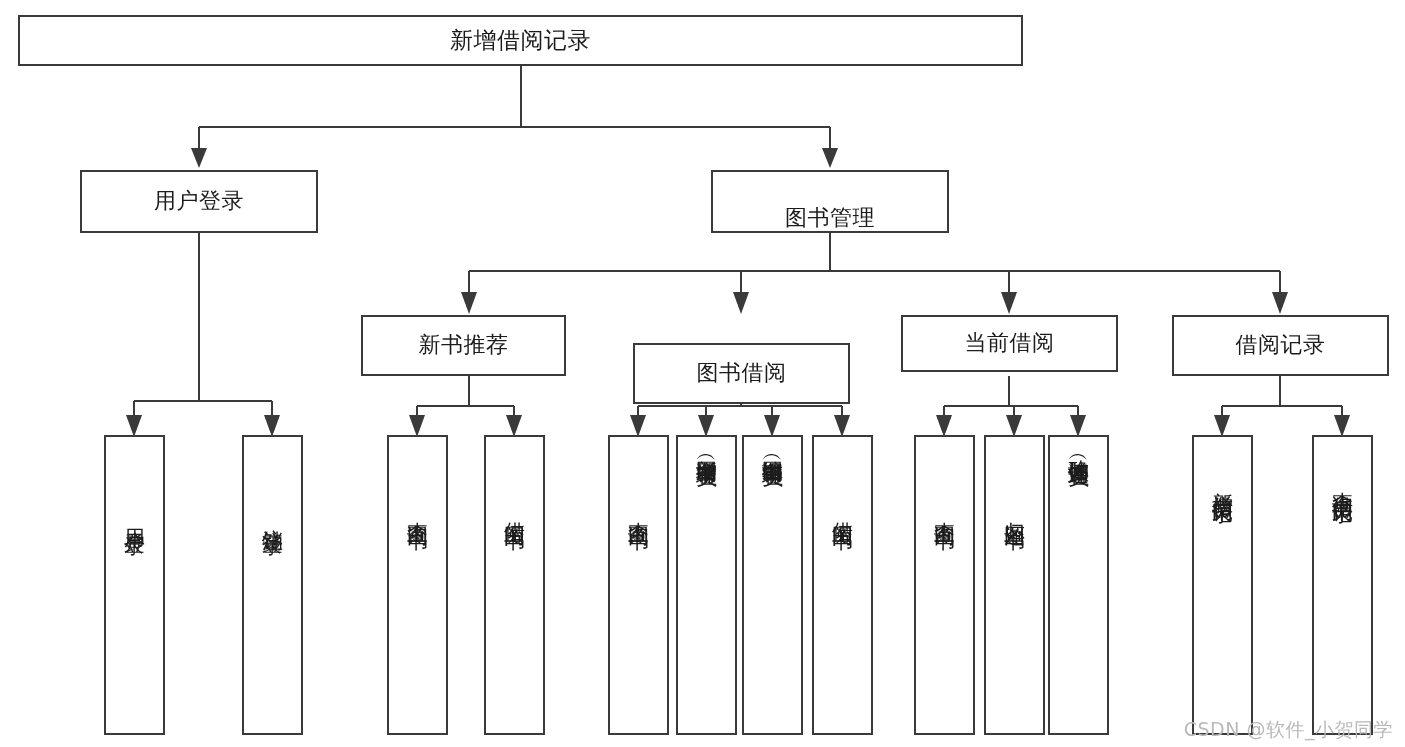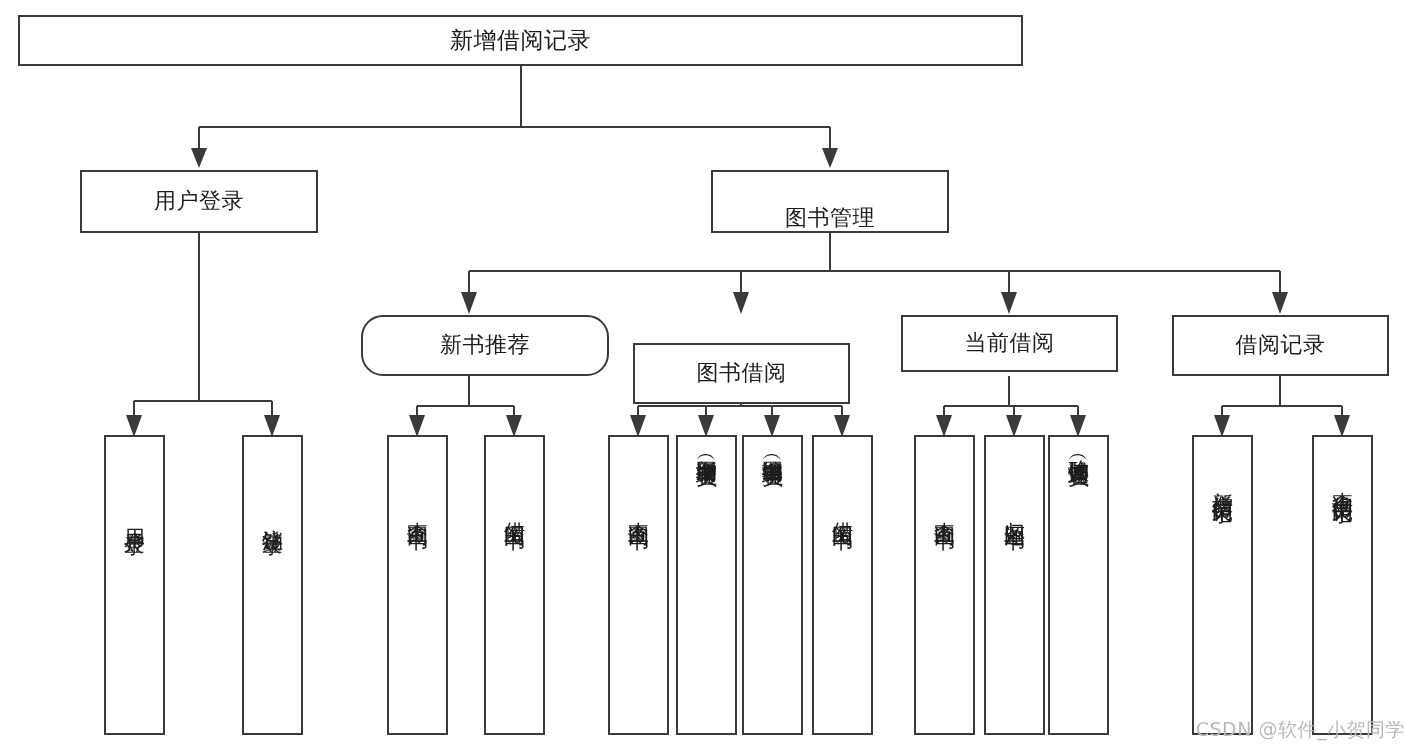--- a/index.html
+++ b/index.html
@@ -79,21 +79,21 @@
     text-align: center;
     height: auto;
   }
   
   .node.vert.long .label {
     letter-spacing: 1px;
   }
   
   #watermark {
     position: absolute;
-    right: 0;
+    right: 12px;
     bottom: 4px;
     font-size: 19px;
     color: #b9b9b9;
     letter-spacing: 0.5px;
     white-space: nowrap;
     user-select: none;
   }
 </style>
 </head>
 <body>
@@ -172,21 +172,21 @@
   </div>
 
   <div class="node horiz" style="left:80px; top:170px; width:238px; height:63px;">
     <span class="label">用户登录</span>
   </div>
 
   <div class="node horiz" style="left:711px; top:170px; width:238px; height:63px;align-items:flex-end;">
     <span class="label">图书管理</span>
   </div>
 
-  <div class="node horiz" style="left:361px; top:315px; width:248px; height:61px;border-radius:22px;">
+  <div class="node horiz" style="left:361px; top:315px; width:205px; height:61px;">
     <span class="label">新书推荐</span>
   </div>
 
   <div class="node horiz" style="left:633px; top:315px; width:217px; height:61px;margin-top:28px;">
     <span class="label">图书借阅</span>
   </div>
 
   <div class="node horiz" style="left:901px; top:315px; width:217px; height:57px;">
     <span class="label">当前借阅</span>
   </div>

